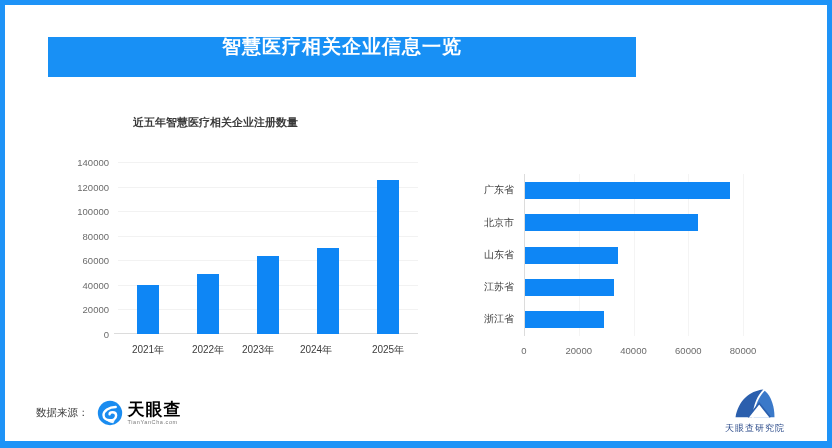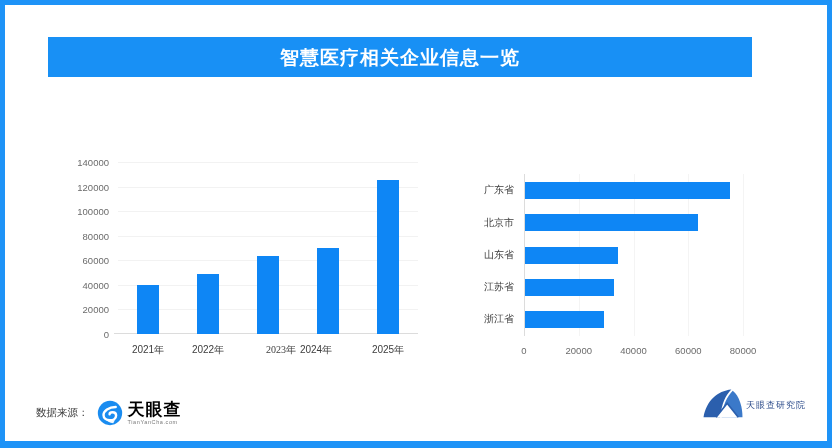--- a/index.html
+++ b/index.html
@@ -26,25 +26,24 @@
   .frame-top    { left: 0; top: 0; width: 832px; height: 5px; }
   .frame-bottom { left: 0; bottom: 0; width: 832px; height: 7px; }
   .frame-left   { left: 0; top: 0; width: 5px; height: 448px; }
   .frame-right  { right: 0; top: 0; width: 5px; height: 448px; }
 
   
   .banner {
     position: absolute;
     left: 48px;
     top: 37px;
-    width: 704px;
+    width: 588px;
     height: 40px;
     background: #1890f5;
     display: flex;
-    align-items: center;
     justify-content: center;
   }
   .banner-title {
     color: #ffffff;
     font-size: 19px;
     font-weight: bold;
     letter-spacing: 1px;
     line-height: 1;
   }
 
@@ -209,21 +208,21 @@
     letter-spacing: 0.6px;
     line-height: 1;
     margin-top: 1px;
   }
   .footer-right {
     position: absolute;
     right: 22px;
     top: 388px;
     width: 110px;
     display: flex;
-    flex-direction: row;
+    flex-direction: column;
     align-items: center;
   }
   .inst-mark { width: 46px; height: 32px; }
   .inst-name {
     font-size: 9px;
     color: #2f4e8c;
     letter-spacing: 1px;
     margin-top: 2px;
     white-space: nowrap;
   }
@@ -235,20 +234,21 @@
 
   <div class="frame-top"></div>
   <div class="frame-bottom"></div>
   <div class="frame-left"></div>
   <div class="frame-right"></div>
 
   <div class="banner">
     <div class="banner-title">智慧医疗相关企业信息一览</div>
   </div>
 
+  <div class="chart-title" id="left-chart-title">近五年智慧医疗相关企业注册数量</div>
 
   <div class="vchart">
     <div class="vchart-plot" id="vplot">
       <div class="v-axis-x"></div>
     <div class="v-ytick" style="top: 172px;">0</div>
         <div class="v-gridline" style="top: 147.429px;"></div>
         <div class="v-ytick" style="top: 147.429px;">20000</div>
         <div class="v-gridline" style="top: 122.857px;"></div>
         <div class="v-ytick" style="top: 122.857px;">40000</div>
         <div class="v-gridline" style="top: 98.2857px;"></div>
@@ -259,21 +259,21 @@
         <div class="v-ytick" style="top: 49.1429px; text-align: center;">100000</div>
         <div class="v-gridline" style="top: 24.5714px;"></div>
         <div class="v-ytick" style="top: 24.5714px;">120000</div>
         <div class="v-gridline" style="top: 0px;"></div>
         <div class="v-ytick" style="top: 0px;">140000</div>
         <div class="v-bar" style="height: 49.1429px; left: 19px; background: rgb(14, 134, 245);"></div>
         <div class="v-xtick" style="left: 30px;">2021年</div>
         <div class="v-bar" style="height: 60.2px; left: 79px; background: rgb(14, 134, 245);"></div>
         <div class="v-xtick" style="left: 90px;">2022年</div>
         <div class="v-bar" style="height: 78.0143px; left: 139px; background: rgb(14, 134, 245);"></div>
-        <div class="v-xtick" style="left: 163px; font-family: Liberation Serif, serif;">2023年</div>
+        <div class="v-xtick" style="left: 140px;">2023年</div>
         <div class="v-bar" style="height: 86px; left: 199px; background: rgb(14, 134, 245);"></div>
         <div class="v-xtick" style="left: 198px;">2024年</div>
         <div class="v-bar" style="height: 153.571px; left: 259px; background: rgb(14, 134, 245);"></div>
         <div class="v-xtick" style="left: 270px;">2025年</div>
       </div>
   </div>
 
 
   <div class="hchart">
     <div class="hchart-plot" id="hplot">

